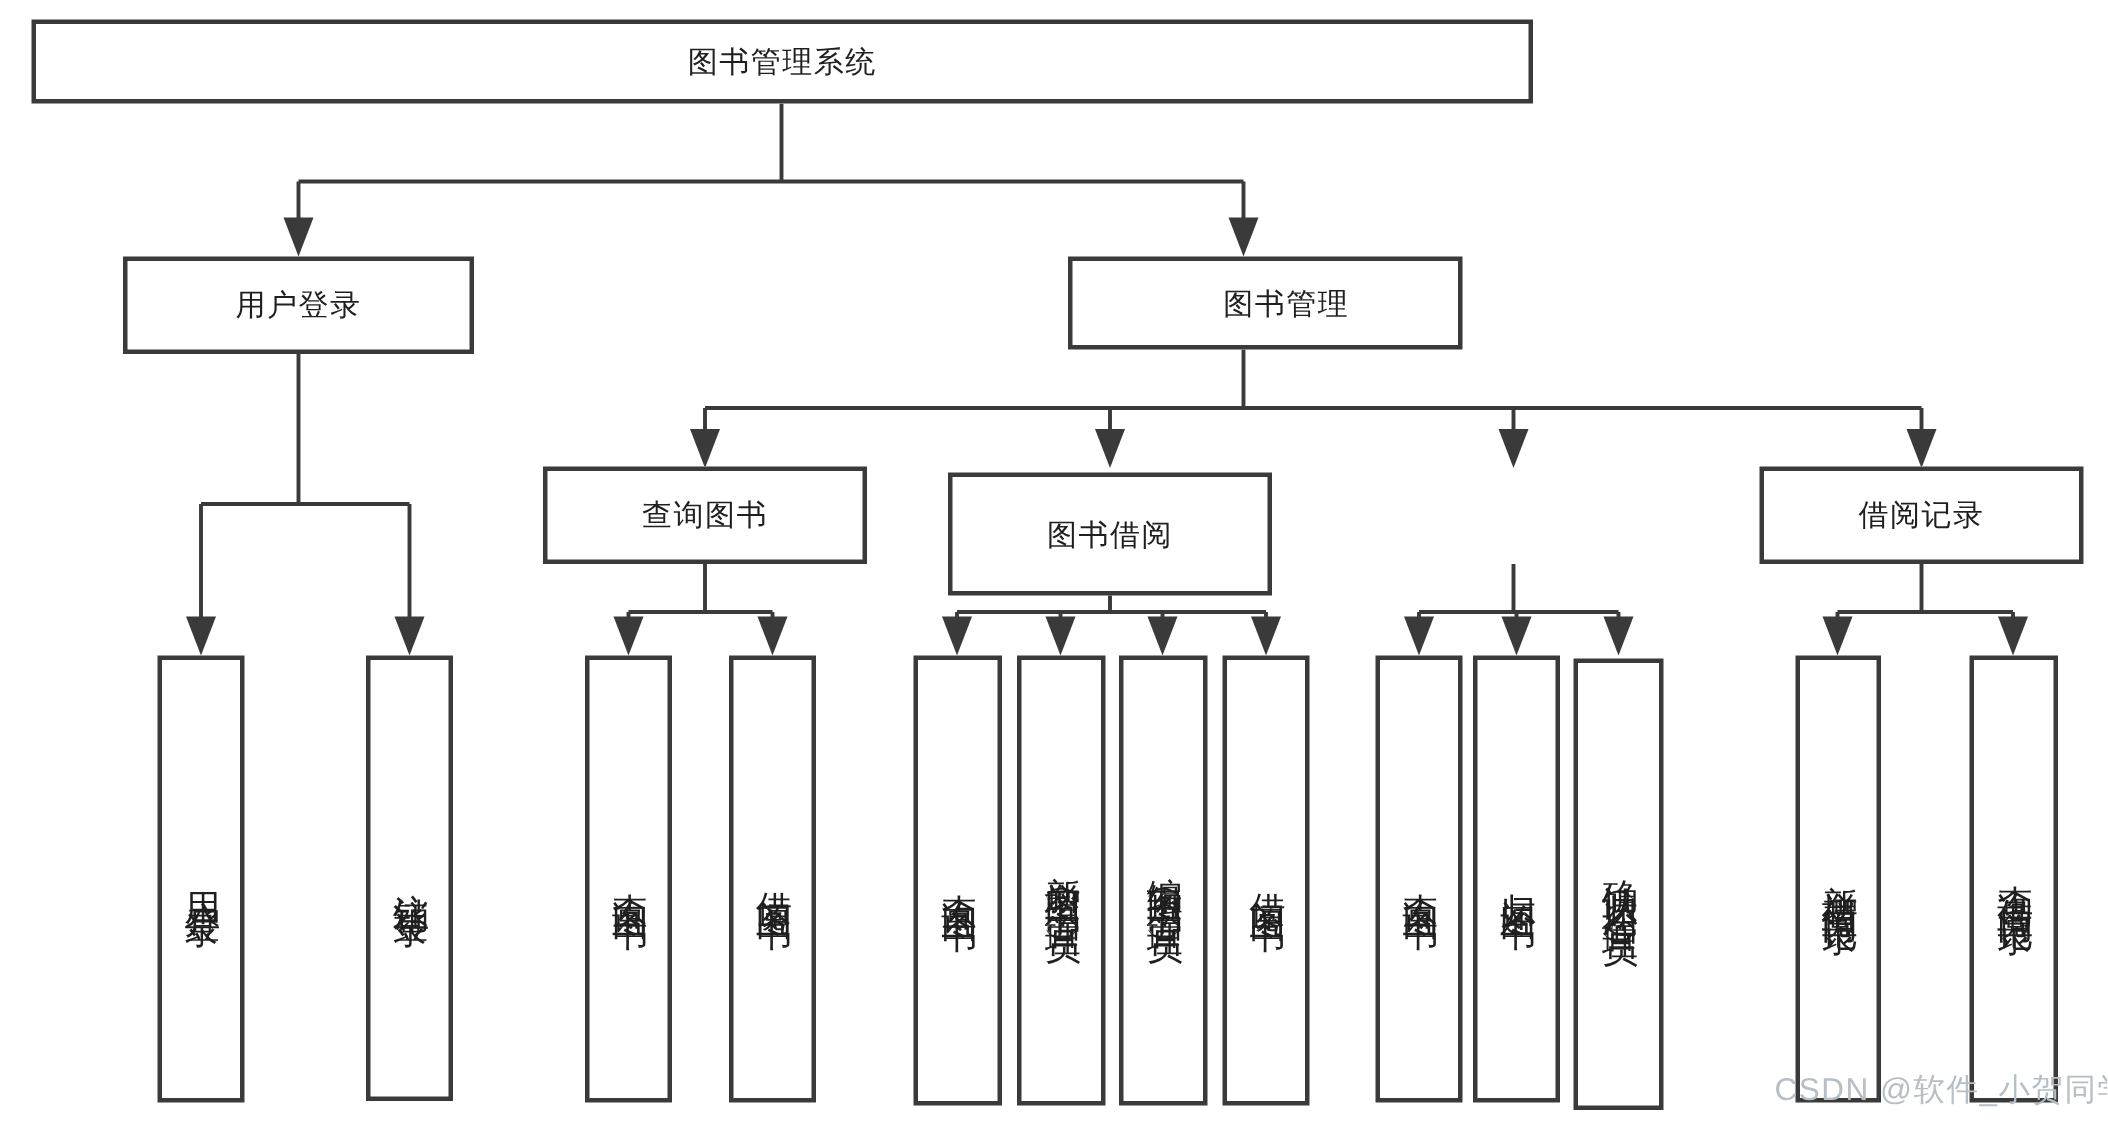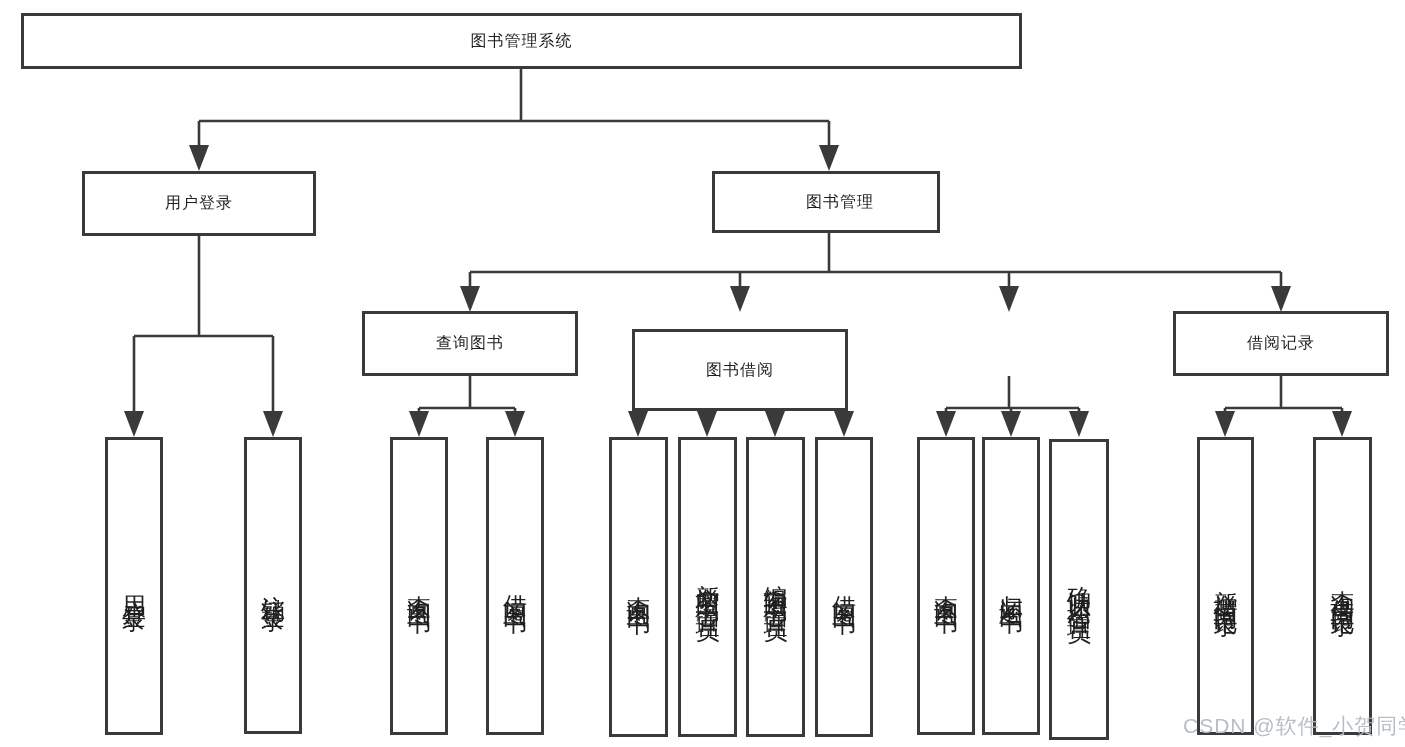--- a/index.html
+++ b/index.html
@@ -7,21 +7,21 @@
     position:relative;width:1405px;height:747px;background:#ffffff;
     font-family:"Liberation Sans","DejaVu Sans",sans-serif;color:#1f1f1f;
     overflow:hidden;
   }
   .wires{position:absolute;left:0;top:0;width:1405px;height:747px;}
   .node{
     position:absolute;background:#ffffff;border:3px solid #3a3a3a;
     display:flex;align-items:center;justify-content:center;
     box-sizing:border-box;z-index:2;
   }
-  .hlabel{font-size:16px;letter-spacing:1px;white-space:nowrap;}
+  .hlabel{font-size:20px;letter-spacing:1px;white-space:nowrap;}
   .leaf{z-index:2;}
   .leaf .vlabel{
     writing-mode:vertical-rl;text-orientation:mixed;
     font-size:24px;letter-spacing:5px;line-height:1;white-space:nowrap;
   }
   .watermark{
     position:absolute;left:1183px;top:712px;z-index:3;
     font-size:21px;color:#b6bec6;letter-spacing:1px;white-space:nowrap;
   }
 </style>
@@ -77,28 +77,28 @@
     </g>
   </svg>
 
   <div class="node" style="left:21px;top:13px;width:1001px;height:56px;">
     <span class="hlabel">图书管理系统</span>
   </div>
 
   <div class="node" style="left:82px;top:171px;width:234px;height:65px;">
     <span class="hlabel">用户登录</span>
   </div>
-  <div class="node" style="left:712px;top:171px;width:228px;height:62px;padding-left:28px;">
+  <div class="node" style="left:712px;top:171px;width:263px;height:62px;padding-left:28px;">
     <span class="hlabel">图书管理</span>
   </div>
 
   <div class="node" style="left:362px;top:311px;width:216px;height:65px;">
     <span class="hlabel">查询图书</span>
   </div>
-  <div class="node" style="left:632px;top:329px;width:216px;height:82px;">
+  <div class="node" style="left:632px;top:315px;width:216px;height:82px;">
     <span class="hlabel">图书借阅</span>
   </div>
   <div class="node" style="left:1173px;top:311px;width:216px;height:65px;">
     <span class="hlabel">借阅记录</span>
   </div>
 
   <div class="node leaf" style="left:105px;top:437px;width:58px;height:298px;">
     <span class="vlabel">用户登录</span>
   </div>
   <div class="node leaf" style="left:244px;top:437px;width:58px;height:297px;">

